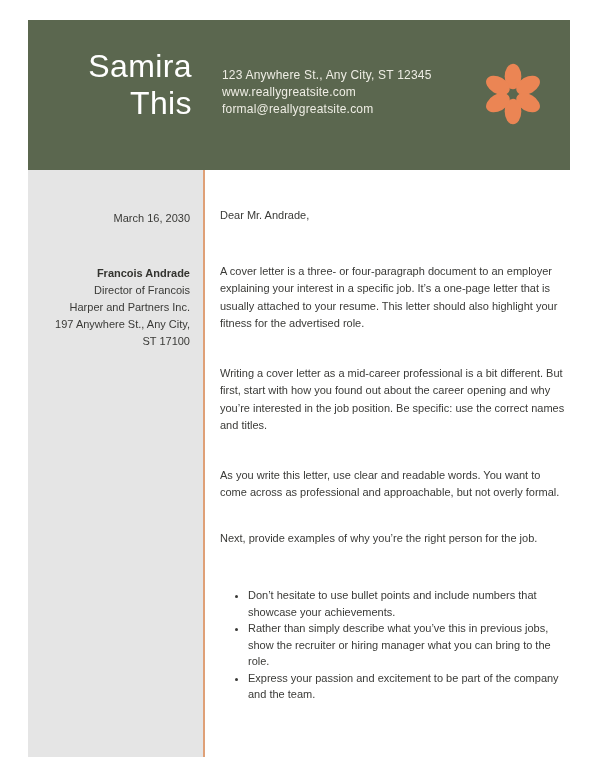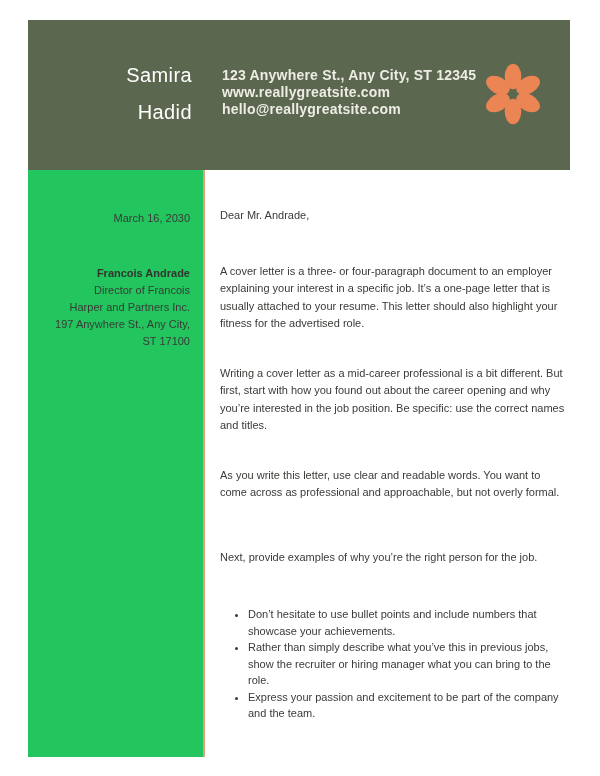--- a/index.html
+++ b/index.html
@@ -7,71 +7,71 @@
   .page {
     position:relative; width:600px; height:776px; background:#ffffff;
     font-family:"Liberation Sans", sans-serif; overflow:hidden;
   }
   
   .band {
     position:absolute; left:28px; top:20px; width:542px; height:150px;
     background:#5b674f;
   }
   .name {
-    position:absolute; left:0; top:37px; width:164px;
+    position:absolute; left:0; top:28px; width:164px;
     text-align:right; color:#ffffff;
-    font-size:20px; line-height:37px; font-weight:400; letter-spacing:0.4px;
+    font-size:32px; line-height:37px; font-weight:400; letter-spacing:0.4px;
   }
   .name span { display:block; }
   .contact {
     position:absolute; left:194px; top:47px;
-    color:#eeede4; font-size:14px; line-height:17px; letter-spacing:0.2px;font-weight:bold;
+    color:#eeede4; font-size:12px; line-height:17px; letter-spacing:0.2px;
   }
   .flower {
     position:absolute; left:454px; top:43px; width:62px; height:62px;
   }
   
   .sidebar {
     position:absolute; left:28px; top:170px; width:175px; height:587px;
-    background:#22c55e; box-sizing:border-box;
+    background:#e5e5e5; box-sizing:border-box;
     padding:40px 13px 0 10px; text-align:right;
     color:#3a3a37; font-size:11px;
   }
   .date { line-height:17px; }
   .recipient { margin-top:38px; line-height:17px; }
   .recipient .bold { font-weight:bold; color:#33332f;margin-top:32px; }
   .divider {
     position:absolute; left:203px; top:170px; width:2px; height:587px;
     background:#dfa077;
   }
   
   .main {
     position:absolute; left:220px; top:207px; width:350px;
     color:#3a3a37; font-size:11px;
   }
   .main p { margin:0 0 32px 0; line-height:17.5px; }
   .main p.mb-lg { margin-bottom:38px; }
-  .main p.mb-xl { margin-bottom:47px; }
+  .main p.mb-xl { margin-bottom:28px; }
   .main ul { margin:40px 0 16px 0; padding-left:28px; }
   .main li { line-height:16.5px; }
 </style>
 </head>
 <body>
 
 <div class="page">
 
   <div class="band">
     <div class="name">
       <span>Samira</span>
-      <span>Hadid</span>
+      <span>This</span>
     </div>
     <div class="contact">
       <div>123 Anywhere St., Any City, ST 12345</div>
       <div>www.reallygreatsite.com</div>
-      <div>hello@reallygreatsite.com</div>
+      <div>formal@reallygreatsite.com</div>
     </div>
     <span class="flower">
       <svg width="62" height="62" viewBox="0 0 64 64" aria-hidden="true">
         <g fill="#eb8554">
           <ellipse cx="32" cy="14" rx="8.6" ry="13.2" transform="rotate(0 32 32)"></ellipse>
           <ellipse cx="32" cy="14" rx="8.6" ry="13.2" transform="rotate(60 32 32)"></ellipse>
           <ellipse cx="32" cy="14" rx="8.6" ry="13.2" transform="rotate(120 32 32)"></ellipse>
           <ellipse cx="32" cy="14" rx="8.6" ry="13.2" transform="rotate(180 32 32)"></ellipse>
           <ellipse cx="32" cy="14" rx="8.6" ry="13.2" transform="rotate(240 32 32)"></ellipse>
           <ellipse cx="32" cy="14" rx="8.6" ry="13.2" transform="rotate(300 32 32)"></ellipse>

